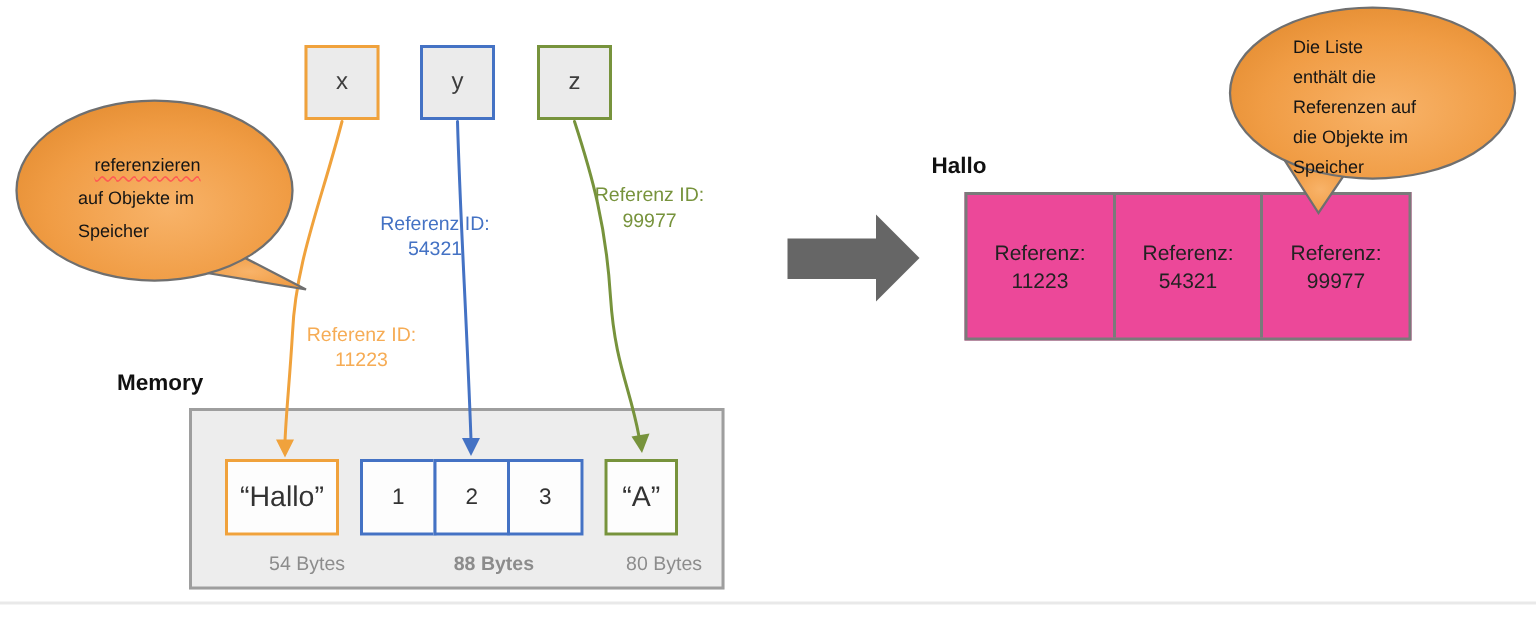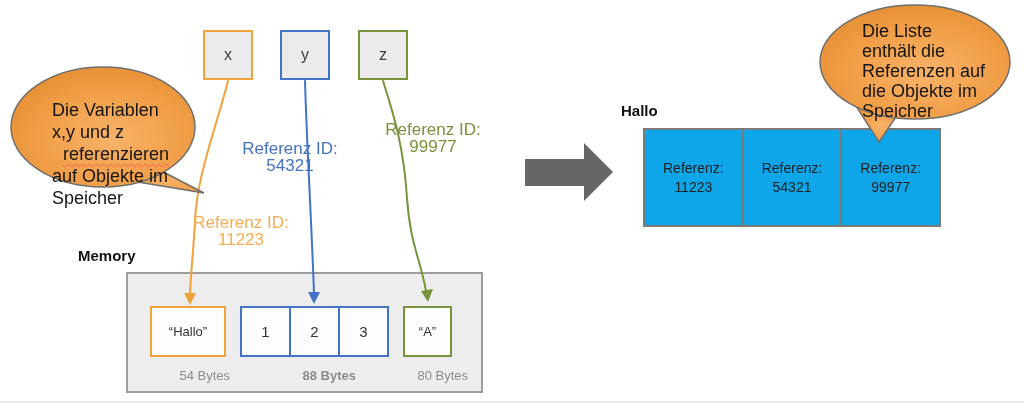--- a/index.html
+++ b/index.html
@@ -11,60 +11,60 @@
   .varbox{
     position:absolute;width:46px;height:46px;background:#ebebeb;border:2px solid;
     display:flex;align-items:center;justify-content:center;
     font-size:16px;color:#3d3d3d;z-index:1;
   }
   .varbox.orange{border-color:#F0A23C;}
   .varbox.blue{border-color:#4472C4;}
   .varbox.green{border-color:#77933C;}
   
   .reflabel{
-    position:absolute;width:112px;text-align:center;font-size:17px;line-height:17px;z-index:3;
+    position:absolute;width:112px;text-align:center;font-size:13px;line-height:17px;z-index:3;
   }
   .reflabel.orange{color:#F6AC55;}
   .reflabel.blue{color:#4472C4;}
   .reflabel.green{color:#77933C;}
   
   .section-label{position:absolute;font-size:15px;font-weight:bold;color:#111;z-index:1;}
   
   .memory-box{
     position:absolute;left:126px;top:272px;width:357px;height:121px;box-sizing:border-box;
     background:#ededed;border:2px solid #9e9e9e;z-index:1;
   }
   .objbox{
     position:absolute;box-sizing:border-box;background:#fdfdfd;border:2px solid;
-    display:flex;align-items:center;justify-content:center;font-size:13px;color:#333;z-index:1;
+    display:flex;align-items:center;justify-content:center;font-size:19px;color:#333;z-index:1;
   }
   .objbox.orange{border-color:#F0A23C;}
   .objbox.green{border-color:#77933C;}
   .listcells{position:absolute;display:flex;z-index:1;}
   .listcells .cell{
     box-sizing:border-box;width:51px;height:51px;background:#fdfdfd;border:2px solid #4472C4;
     display:flex;align-items:center;justify-content:center;font-size:15px;color:#333;
   }
   .listcells .cell + .cell{margin-left:-2px;}
   .bytes{position:absolute;width:84px;text-align:right;font-size:13px;color:#8c8c8c;z-index:1;}
   
   .liste-table{
     position:absolute;left:643px;top:128px;width:298px;height:99px;box-sizing:border-box;
-    background:#0ea5e9;border:2px solid #7a7a7a;display:flex;z-index:1;
+    background:#ec4899;border:2px solid #7a7a7a;display:flex;z-index:1;
   }
   .liste-table .lcell{
     flex:1;display:flex;flex-direction:column;align-items:center;justify-content:center;
     font-size:14px;line-height:19px;color:#222;text-align:center;
   }
   .liste-table .lcell + .lcell{border-left:2px solid #7a7a7a;}
   
   .overlay{position:absolute;left:0;top:0;z-index:2;pointer-events:none;}
   
   .bubble-text{
-    position:absolute;z-index:3;color:#151515;font-size:18px;white-space:pre-line;
+    position:absolute;z-index:3;color:#151515;font-size:12px;white-space:pre-line;
   }
   .bubble-text.left{left:52px;top:77px;line-height:22px;}
   .bubble-text.right{left:862px;top:21px;line-height:20px;}
   .squiggle{
     text-decoration-line:underline;text-decoration-style:wavy;
     text-decoration-color:#ff5a52;text-decoration-thickness:1px;text-underline-offset:3px;margin-left:11px;
   }
   .bottom-line{position:absolute;left:0;top:401px;width:1024px;height:2px;background:#e4e4e4;opacity:.8;z-index:0;}
 </style>
 </head>
@@ -165,23 +165,21 @@
       <ellipse cx="103" cy="127" rx="92" ry="60" fill="url(#bubbleGrad)" stroke-width="1.5" stroke="#6F6F6F"></ellipse>
     </g>
 
     <g>
       <polygon points="854,103 902,108 879,142" fill="url(#bubbleGrad)" stroke-width="1.5" stroke="#6F6F6F"></polygon>
       <ellipse cx="915" cy="62" rx="95" ry="57" fill="url(#bubbleGrad)" stroke-width="1.5" stroke="#6F6F6F"></ellipse>
     </g>
   </svg>
 
   <div class="bubble-text left">
-    <span>Die Variablen
-x,y und z
-</span><span class="squiggle">referenzieren</span><span>
+    <span class="squiggle">referenzieren</span><span>
 auf Objekte im
 Speicher</span>
   </div>
   <div class="bubble-text right">Die Liste
 enthält die
 Referenzen auf
 die Objekte im
 Speicher</div>
 
 </div>

